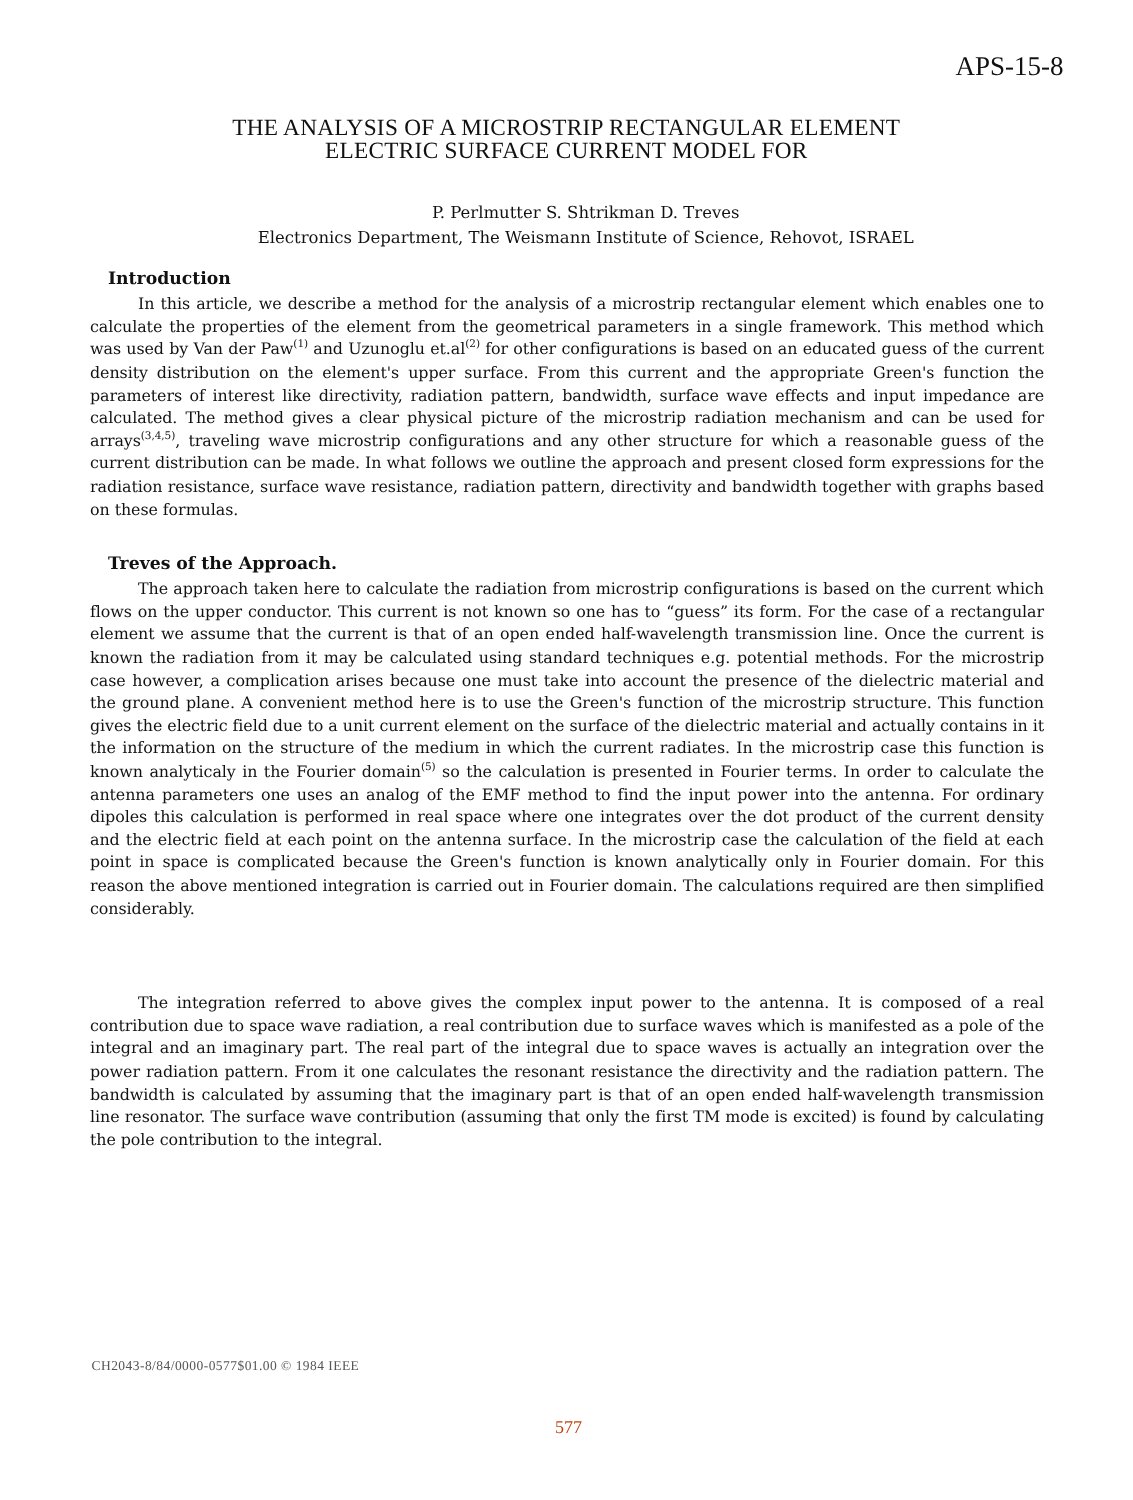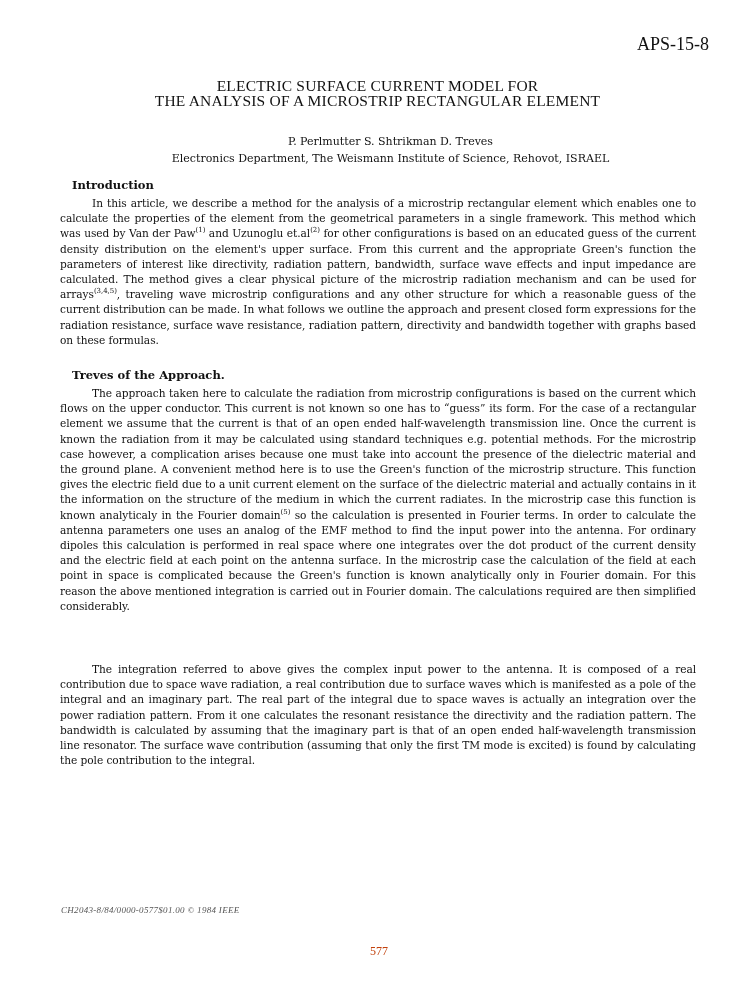--- a/index.html
+++ b/index.html
@@ -23,35 +23,35 @@
     .section-head {
       position: absolute; left: 62px; font-weight: bold; font-size: 11.5px; margin-left: 10px;
     }
     .para {
       position: absolute; left: 60px; width: 636px; font-size: 10.6px; line-height: 15.2px;
       text-align: justify; text-indent: 32px; letter-spacing: -0.05px;
     }
     .para sup { font-size: 7px; line-height: 0; }
     .footer-code {
       position: absolute; top: 905px; left: 61px;
-      font-family: "Liberation Serif", serif; font-size: 9px; color: #555; letter-spacing: 0.3px; font-style: italic;
+      font-family: "Liberation Serif", serif; font-size: 9px; color: #555; letter-spacing: 0.3px;
     }
     .pageno {
       position: absolute; top: 944px; left: 370px;
       font-family: "Liberation Serif", serif; font-size: 12px; color: #c2410c;
     }
   </style>
 </head>
 <body>
 
 <div class="code">APS-15-8</div>
 
 <div class="title">
+  <div>THE ANALYSIS OF A MICROSTRIP RECTANGULAR ELEMENT</div>
   <div>ELECTRIC SURFACE CURRENT MODEL FOR</div>
-  <div>THE ANALYSIS OF A MICROSTRIP RECTANGULAR ELEMENT</div>
 </div>
 
 <div class="authors">
   <div>P. Perlmutter S. Shtrikman D. Treves</div>
   <div>Electronics Department, The Weismann Institute of Science, Rehovot, ISRAEL</div>
 </div>
 
 <div class="section-head" style="top:178px;">Introduction</div>
 
 <div class="para" style="top:196px;"><span>In this article, we describe a method for the analysis of a microstrip rectangular element which enables one to calculate the properties of the element from the geometrical parameters in a single framework. This method which was used by Van der Paw</span><sup>(1)</sup><span> and Uzunoglu et.al</span><sup>(2)</sup><span> for other configurations is based on an educated guess of the current density distribution on the element's upper surface. From this current and the appropriate Green's function the parameters of interest like directivity, radiation pattern, bandwidth, surface wave effects and input impedance are calculated. The method gives a clear physical picture of the microstrip radiation mechanism and can be used for arrays</span><sup>(3,4,5)</sup><span>, traveling wave microstrip configurations and any other structure for which a reasonable guess of the current distribution can be made. In what follows we outline the approach and present closed form expressions for the radiation resistance, surface wave resistance, radiation pattern, directivity and bandwidth together with graphs based on these formulas.</span></div>

